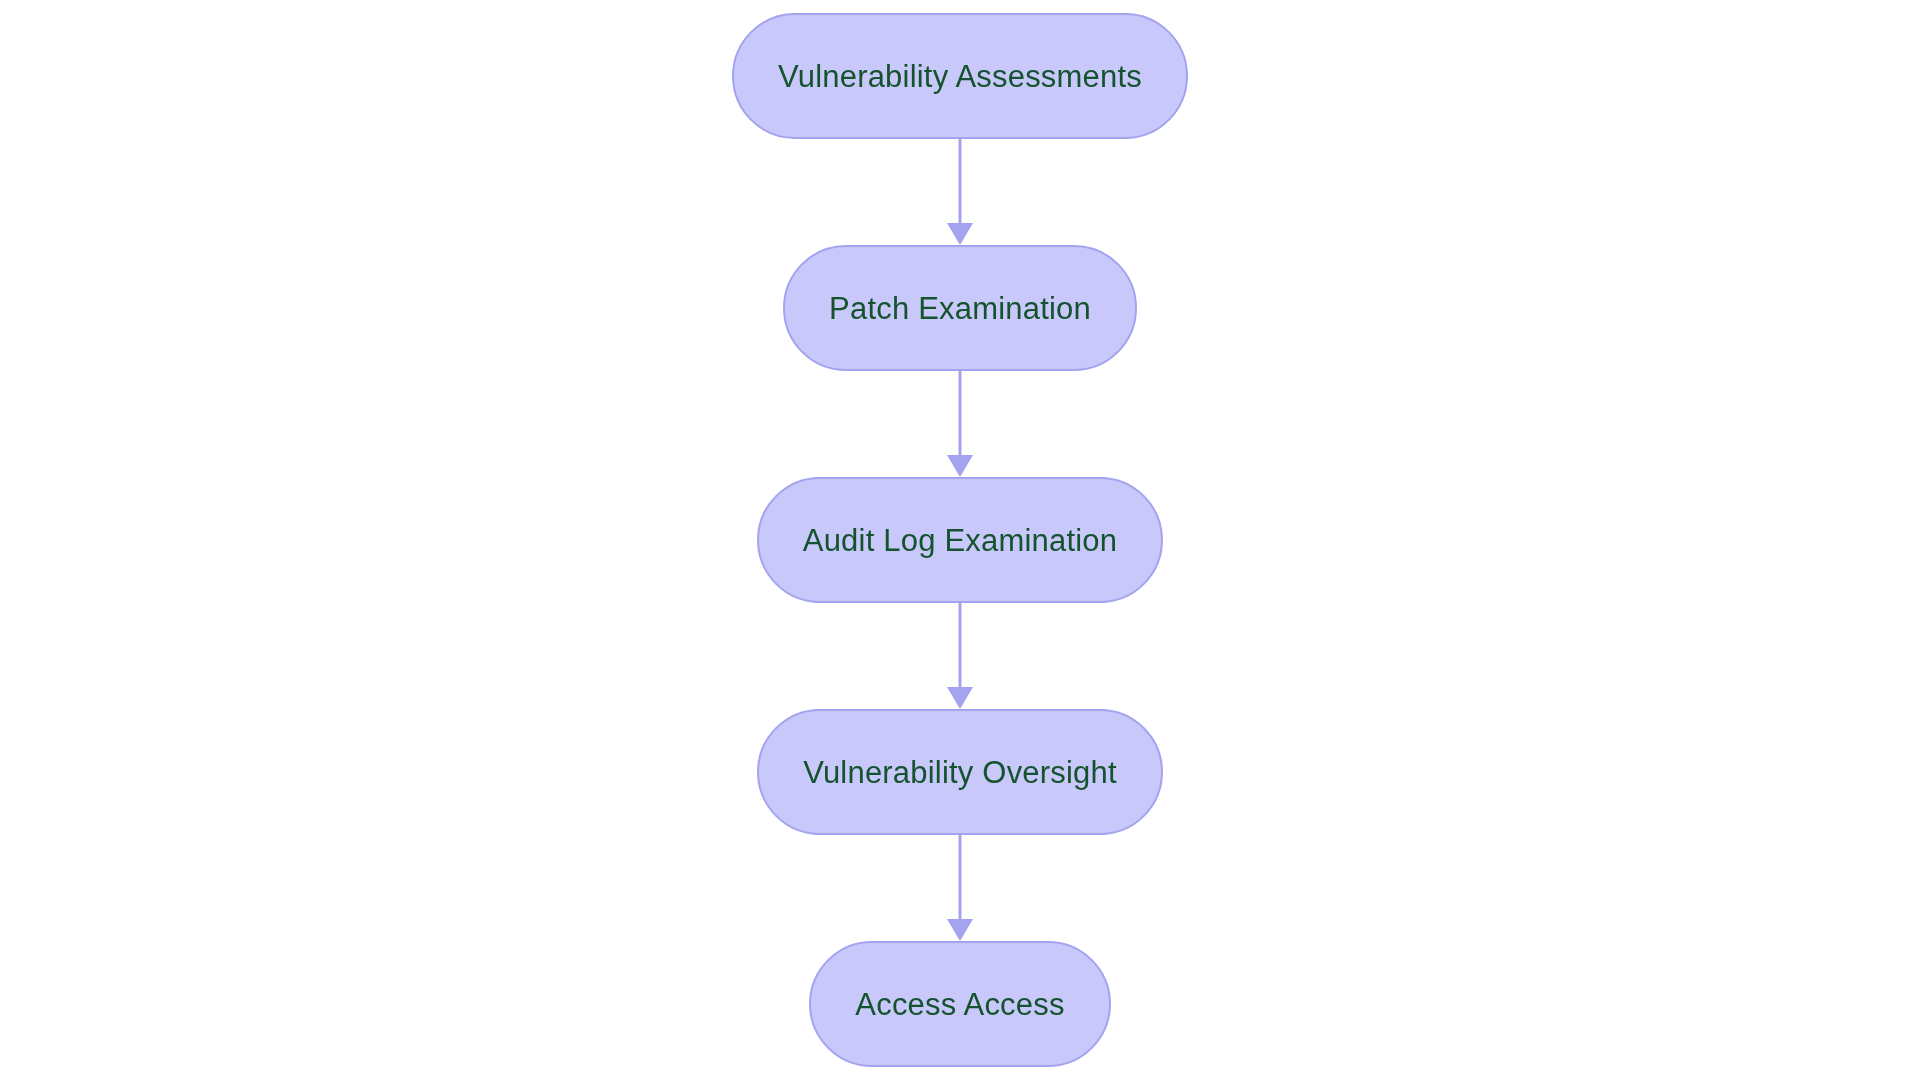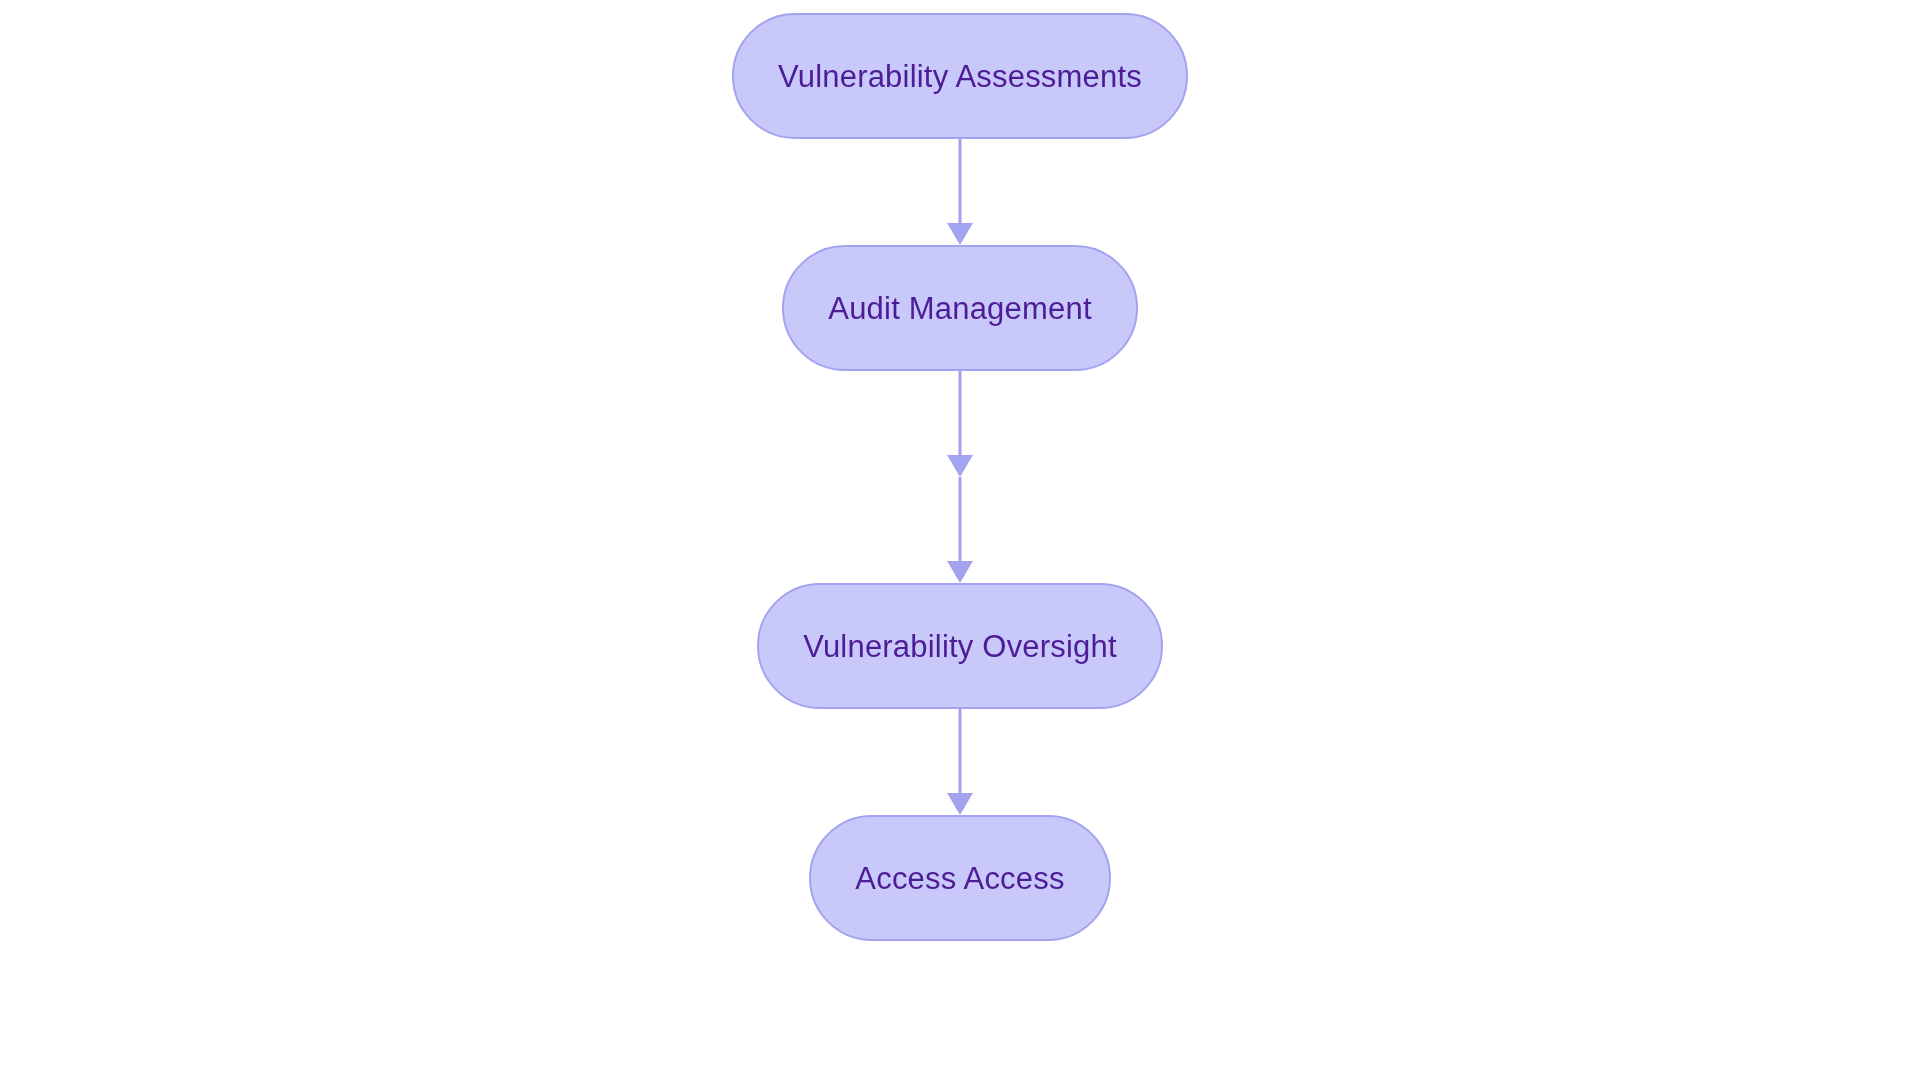--- a/index.html
+++ b/index.html
@@ -46,21 +46,21 @@
     display: flex;
     align-items: center;
     justify-content: center;
     padding: 0 44px;
     flex: 0 0 auto;
   }
 
   .node-label {
     font-size: 31px;
     line-height: 1;
-    color: #4c1d95;
+    color: #14532d;
     white-space: nowrap;
     letter-spacing: 0.2px;
     font-weight: 400;
   }
 
   
   .connector {
     width: 30px;
     height: 106px;
     position: relative;
@@ -96,28 +96,31 @@
     <div class="node">
       <span class="node-label">Vulnerability Assessments</span>
     </div>
 
     <div class="connector">
       <div class="connector-line"></div>
       <div class="connector-arrowhead"></div>
     </div>
 
     <div class="node">
-      <span class="node-label">Audit Management</span>
+      <span class="node-label">Patch Examination</span>
     </div>
 
     <div class="connector">
       <div class="connector-line"></div>
       <div class="connector-arrowhead"></div>
     </div>
 
+    <div class="node">
+      <span class="node-label">Audit Log Examination</span>
+    </div>
 
     <div class="connector">
       <div class="connector-line"></div>
       <div class="connector-arrowhead"></div>
     </div>
 
     <div class="node">
       <span class="node-label">Vulnerability Oversight</span>
     </div>
 

